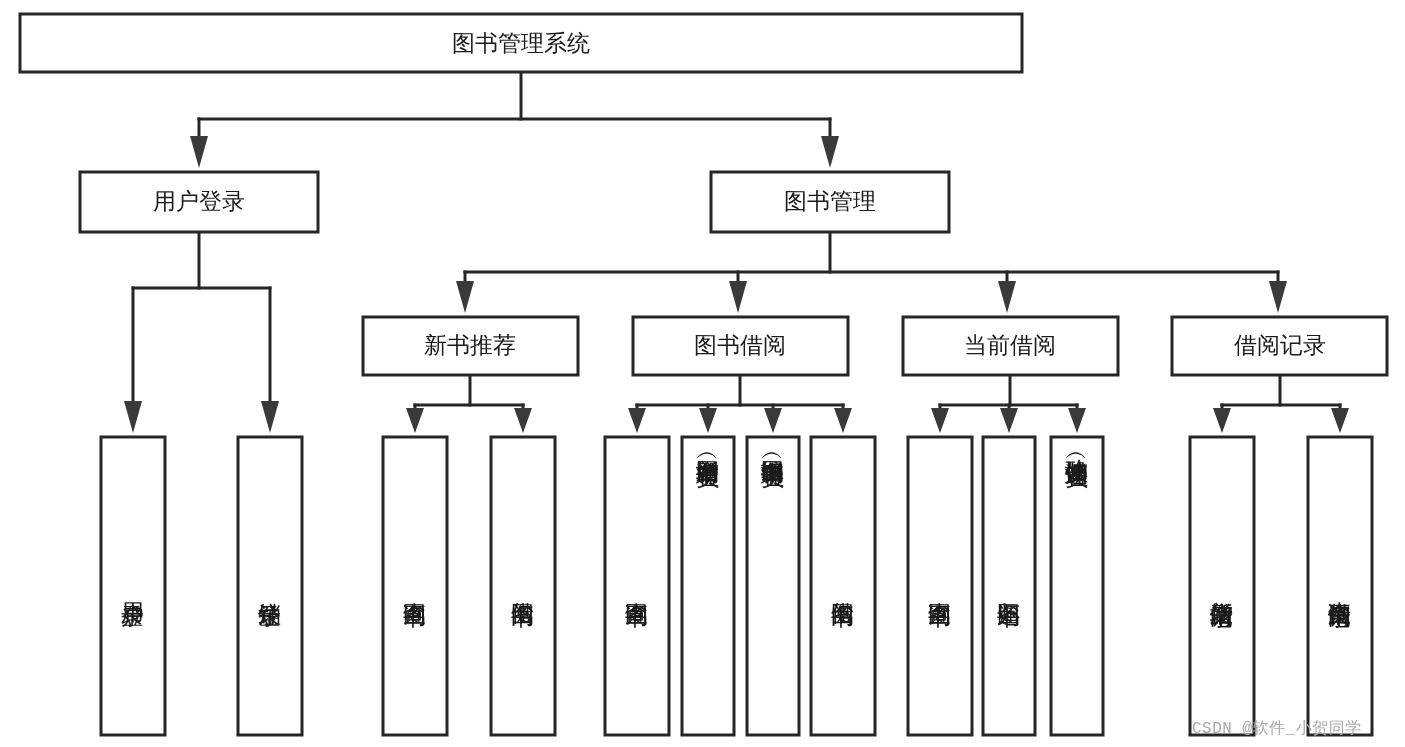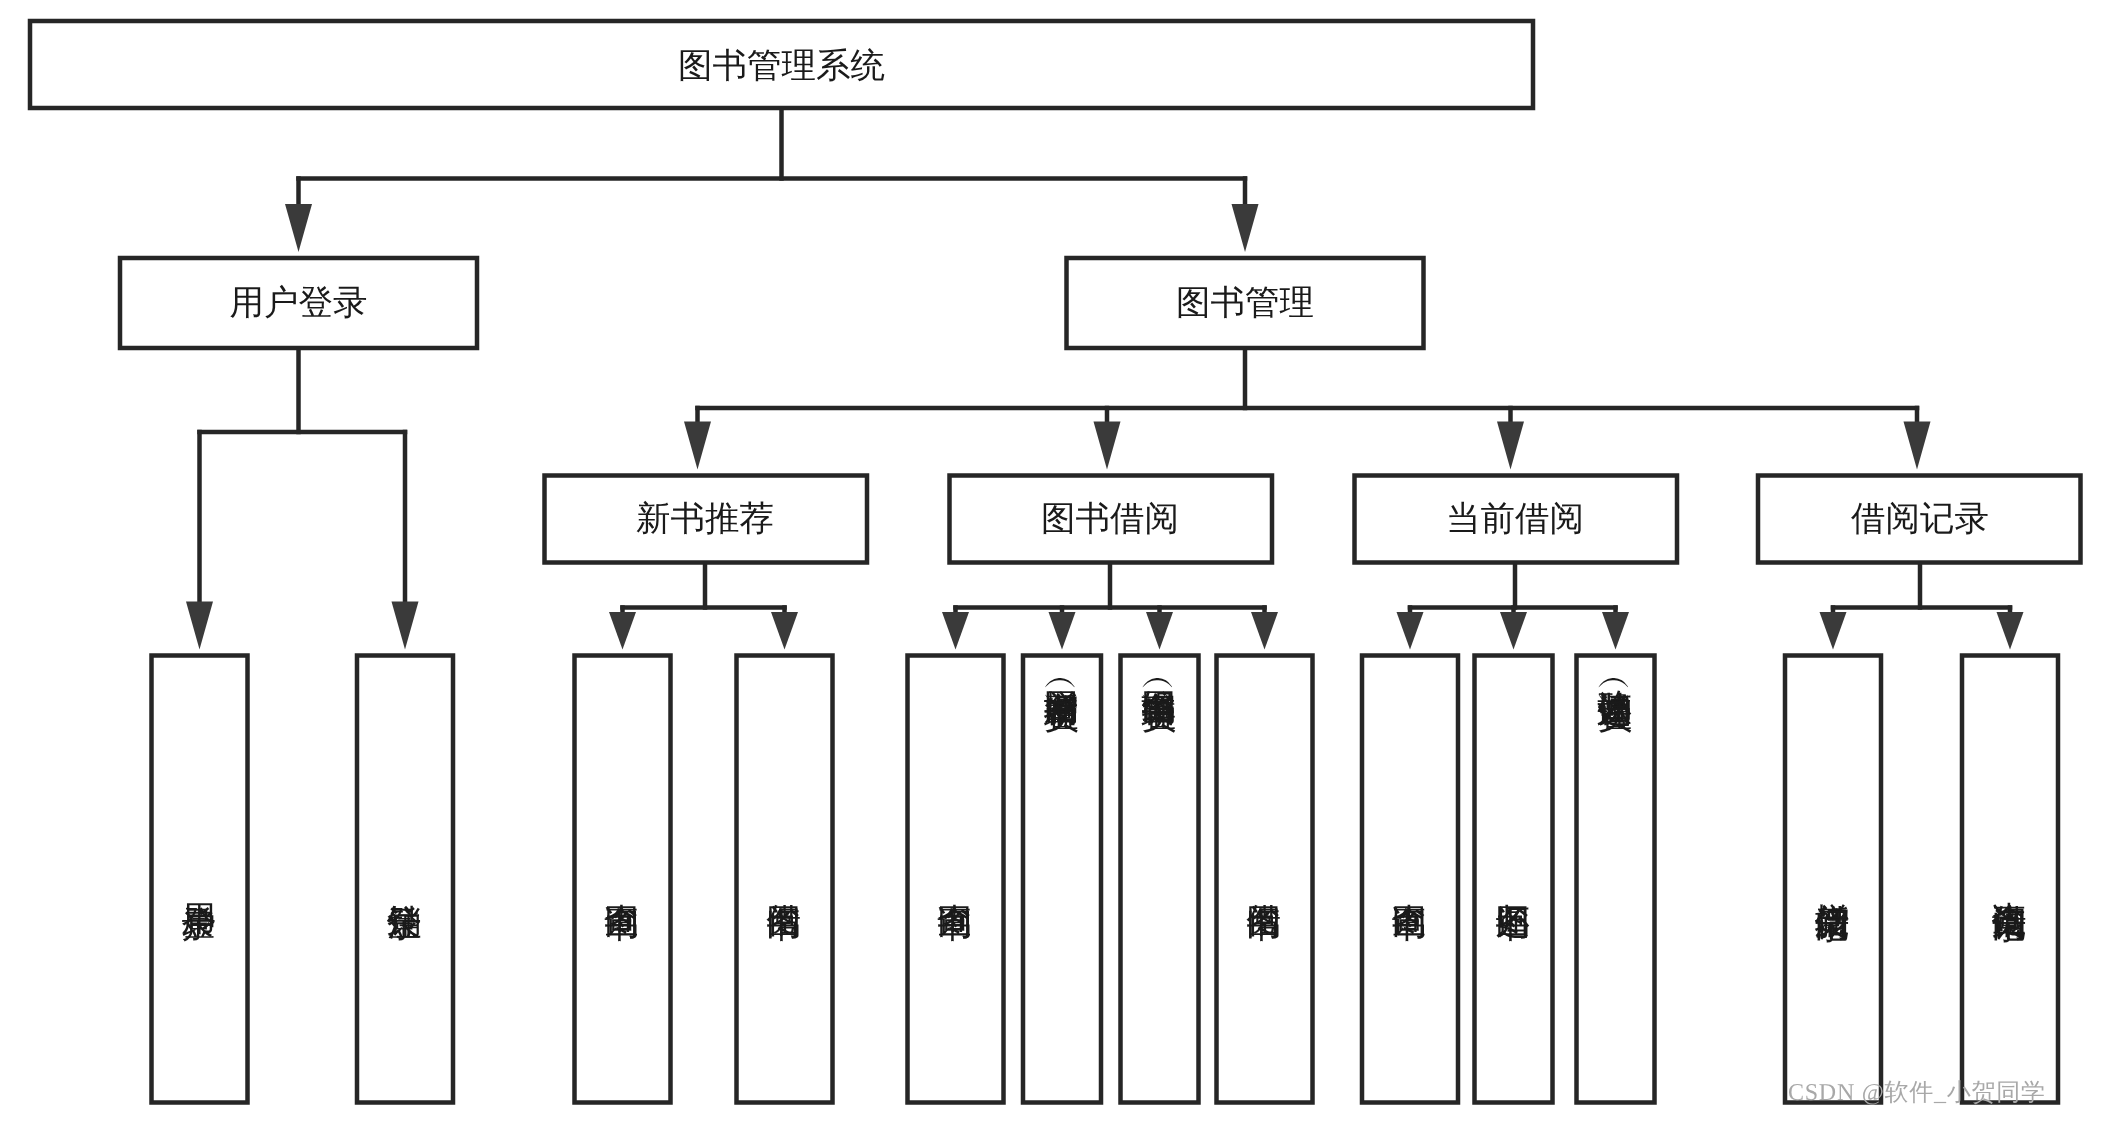--- a/index.html
+++ b/index.html
@@ -62,21 +62,21 @@
     text-orientation: upright;
     font-family: "Liberation Sans", "DejaVu Sans", sans-serif;
     font-size: 23px;
     line-height: 1.05;
     color: #1a1a1a;
     letter-spacing: 1px;
     white-space: nowrap;
   }
   .watermark {
     position: absolute;
-    font-family: Liberation Serif, serif;
+    font-family: Liberation Mono, monospace;
     font-size: 16px;
     color: #a8a8a8;
     white-space: nowrap;
     letter-spacing: 0.5px;
   }
 </style>
 </head>
 <body>
 
 <div id="diagram-root">

